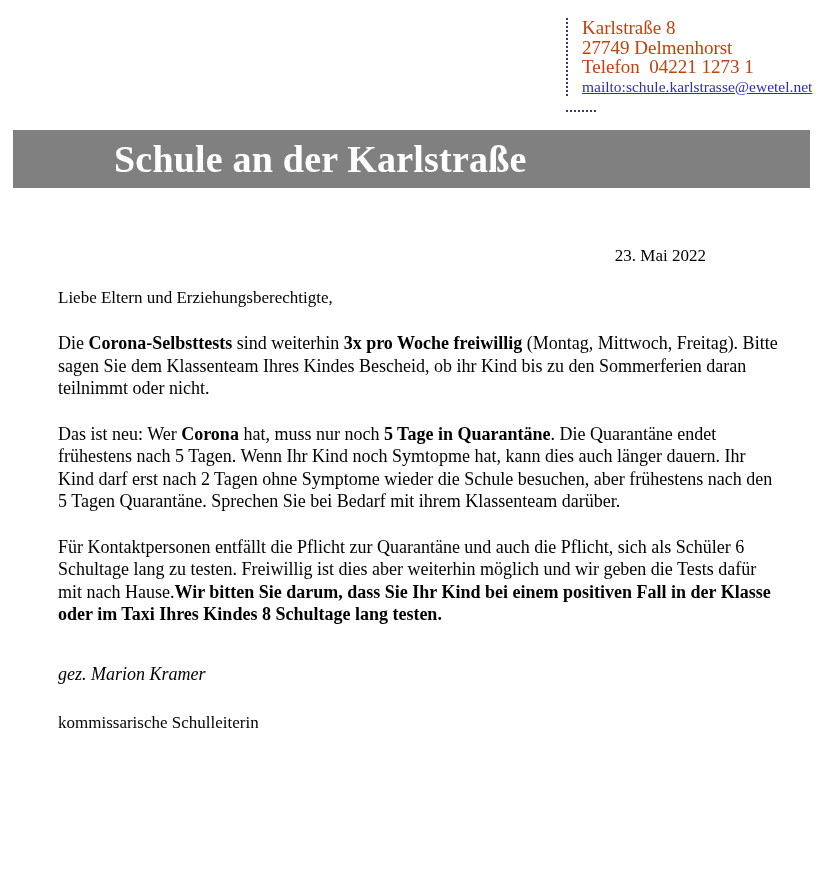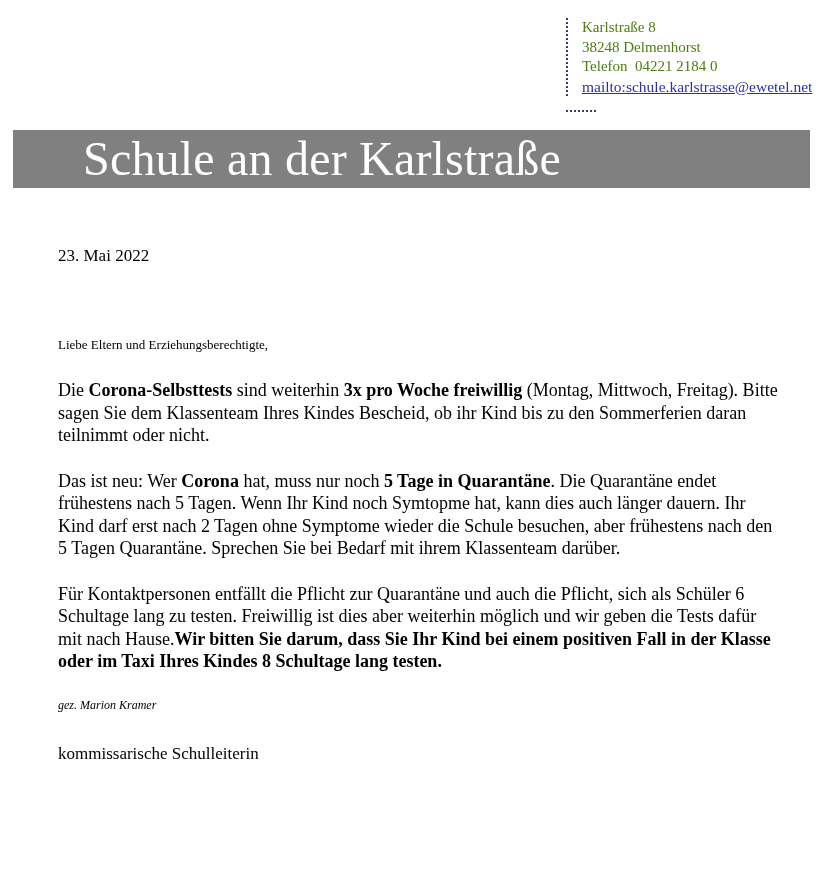--- a/index.html
+++ b/index.html
@@ -20,24 +20,24 @@
   .letterhead {
     position: absolute;
     left: 566px;
     top: 18px;
     width: 252px;
     padding-left: 14px;
     border-left: 2px dotted #3a3a6a;
     box-sizing: border-box;
   }
   .letterhead .lh-line {
-    font-size: 15px;
+    font-size: 19px;
     line-height: 19.5px;
     white-space: pre;
-    color: #4d7c0f;
+    color: #c2410c;
   }
   .letterhead .lh-link {
     font-size: 15.5px;
     line-height: 19.5px;
     color: #2d2db0;
     display: inline-block;
   }
   .lh-dots-bottom {
     position: absolute;
     left: 566px;
@@ -53,76 +53,77 @@
     left: 13px;
     top: 130px;
     width: 797px;
     height: 58px;
     background: #808080;
     display: flex;
     align-items: center;
   }
   .title-banner .banner-text {
     color: #ffffff;
-    font-size: 48px;
+    font-size: 38px;
     line-height: 42px;
-    padding-left: 70px;
+    padding-left: 101px;
     letter-spacing: 0.2px;
+    font-weight: bold;
   }
 
   
   .letter {
     position: absolute;
     left: 58px;
     top: 245px;
     width: 722px;
   }
   .date-line {
-    text-align: left;
+    text-align: right;
     font-size: 17px;
     line-height: 22px;
     padding-right: 74px;
   }
   .salutation {
-    font-size: 13px;
+    font-size: 17px;
     line-height: 22px;
-    margin-top: 67px;
+    margin-top: 20px;
   }
   .para {
     font-size: 18px;
     line-height: 22.5px;
     margin-top: 23px;
     text-align: left;
   }
   .para b { font-weight: bold; }
 
   .closing {
     font-size: 17px;
     line-height: 22px;
     margin-top: 60px;
   }
   .signature {
-    font-size: 12px;
+    font-size: 18px;
     line-height: 22px;
     font-style: italic;
-    margin-top: 21px;
+    margin-top: 37px;
   }
   .role {
     font-size: 17px;
     line-height: 22px;
     margin-top: 27px;
   }
 </style>
 </head>
 <body>
 
 <div class="letterhead">
   <div class="lh-line">Karlstraße 8</div>
-  <div class="lh-line">38248 Delmenhorst</div>
-  <div class="lh-line">Telefon  04221 2184 0</div>
+  <div class="lh-line">27749 Delmenhorst</div>
+  <div class="lh-line">Telefon  04221 1273 1</div>
   <div><a class="lh-link" href="#">mailto:schule.karlstrasse@ewetel.net</a></div>
 </div>
 <div class="lh-dots-bottom"></div>
 
 <div class="title-banner">
   <div class="banner-text">Schule an der Karlstraße</div>
 </div>
 
 <div class="letter">
 

